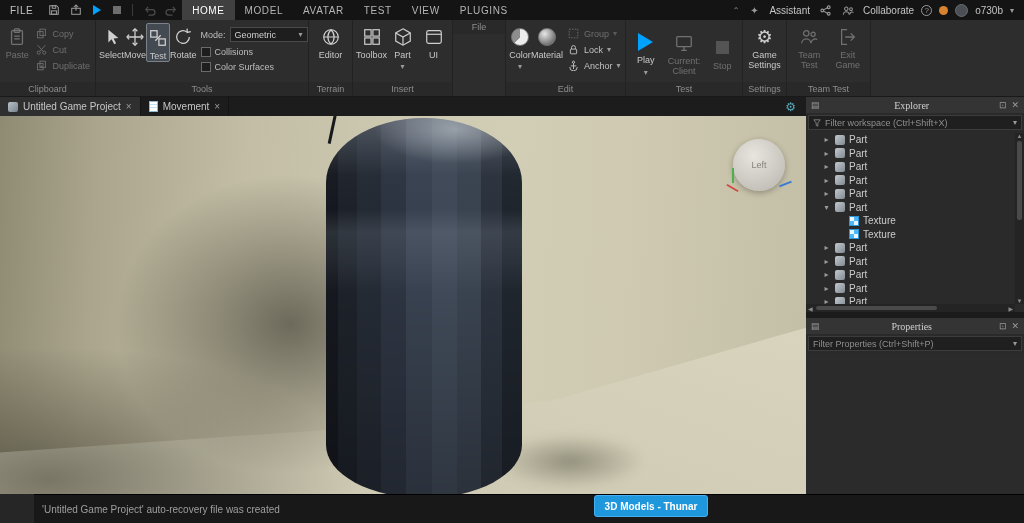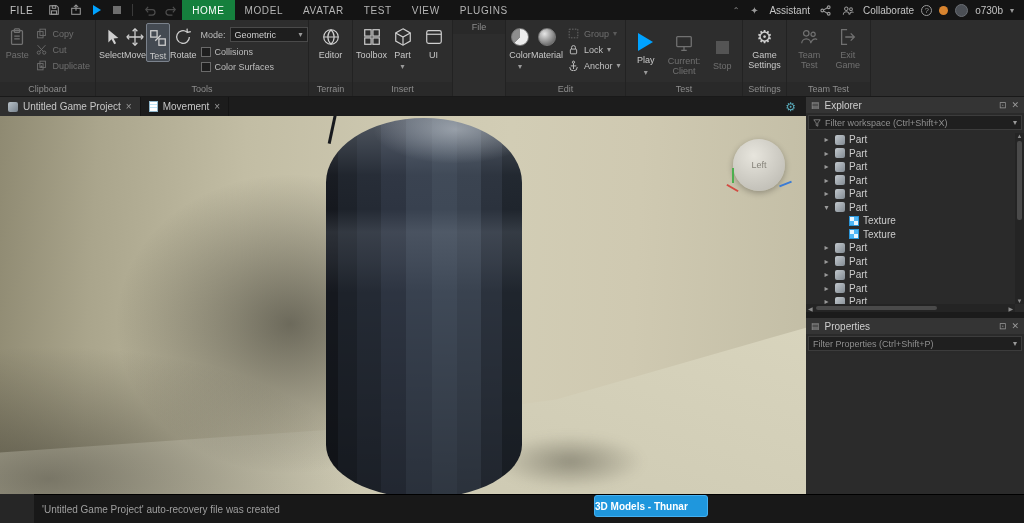--- a/index.html
+++ b/index.html
@@ -10,21 +10,21 @@
 
   
   .menubar { position:absolute; top:0; left:0; right:0; height:20px; background:#141414;
              display:flex; align-items:center; font-size:10px; color:#c5c5c5; }
   .mb-file { padding:0 10px; height:100%; display:flex; align-items:center; letter-spacing:.5px; }
   .mb-ico { width:16px; height:14px; display:flex; align-items:center; justify-content:center; margin:0 3px; color:#9a9a9a; }
   .mb-div { width:1px; height:12px; background:#3a3a3a; margin:0 5px; }
   .mb-play { width:0; height:0; border-left:8px solid #00a2ff; border-top:5px solid transparent; border-bottom:5px solid transparent; margin:0 6px; }
   .mb-stop { width:8px; height:8px; background:#6e6e6e; margin:0 6px; }
   .mb-tab { padding:0 10px; height:100%; display:flex; align-items:center; letter-spacing:.6px; color:#b5b5b5; }
-  .mb-tab.active { background:#15803d; color:#ffffff; }
+  .mb-tab.active { background:#404040; color:#ffffff; }
   .mb-right { margin-left:auto; display:flex; align-items:center; gap:7px; padding-right:10px; }
   .mb-help { width:11px; height:11px; border:1px solid #9a9a9a; border-radius:50%; font-size:8px;
              display:flex; align-items:center; justify-content:center; color:#9a9a9a; }
   .mb-alert { width:9px; height:9px; border-radius:50%; background:#d8842f; }
   .mb-avatar { width:13px; height:13px; border-radius:50%; background:#4b4f55; border:1px solid #6a6e74; }
   .caret { font-size:8px; color:#9a9a9a; }
 
   
   .ribbon { position:absolute; top:20px; left:0; right:0; height:77px; background:#2d2d2d; display:flex; border-bottom:1px solid #191919; }
   .group { display:flex; flex-direction:column; border-right:1px solid #222; }
@@ -89,21 +89,21 @@
     display:flex; align-items:center; justify-content:center; font-size:9px; color:#86837a; }
   .vc-axis-y { position:absolute; left:6px; top:32px; width:2px; height:15px; background:#4caf50; }
   .vc-axis-x { position:absolute; left:0px; top:51px; width:13px; height:2px; background:#d24b42; transform:rotate(30deg); }
   .vc-axis-z { position:absolute; right:0px; top:47px; width:13px; height:2px; background:#3a7bd5; transform:rotate(-22deg); }
 
   
   .rightpanel { position:absolute; top:97px; left:806px; width:218px; height:397px; background:#1e1e1e;
     display:flex; flex-direction:column; }
   .panel { background:#2a2a2a; position:relative; }
   .panel-header { height:16px; background:#343434; display:flex; align-items:center; font-size:10px; color:#cfcfcf; }
-  .panel-title { flex:1; text-align:left; }
+  .panel-title { flex:1; text-align:center;font-family:Liberation Serif, serif; }
   .ph-icons { display:flex; gap:5px; padding-right:5px; color:#9a9a9a; font-size:9px; }
   .filter-row { margin:2px; height:15px; background:#1f1f1f; border:1px solid #3c3c3c; display:flex;
     align-items:center; gap:4px; padding:0 4px; font-size:9px; color:#8f8f8f; }
   .filter-row .caret { margin-left:auto; }
   .explorer { height:215px; }
   .tree { position:absolute; top:36px; left:0; right:9px; bottom:8px; overflow:hidden; }
   .tree-row { height:13.5px; display:flex; align-items:center; gap:4px; font-size:10px; color:#cccccc; }
   .tree-arrow { width:9px; font-size:8px; color:#9a9a9a; text-align:center; flex:none; }
   .ti-part { width:10px; height:10px; border-radius:2px; background:linear-gradient(135deg,#c2c8cd,#828b93); flex:none; }
   .ti-texture { width:10px; height:10px; flex:none; border:1px solid #2b96d9;
@@ -116,21 +116,21 @@
   .hthumb { height:4px; width:58%; background:#4a4a4a; margin-left:3px; border-radius:2px; }
   .panel-gap { height:6px; background:#1b1b1b; }
   .properties { flex:1; }
   .props-body { position:absolute; top:36px; left:0; right:0; bottom:0; background:#2b2b2b; }
 
   
   .statusbar { position:absolute; top:494px; left:0; right:0; height:29px; background:#181818;
     border-top:1px solid #000; display:flex; align-items:center; padding-left:8px; font-size:10px; color:#9f9f9f;margin-left:34px; }
   .thunar-btn { position:absolute; left:594px; top:495px; width:114px; height:22px; background:#1f97dd;
     border:1px solid #45b0f0; border-radius:3px; color:#ffffff; font-size:10px; font-weight:bold;
-    display:flex; align-items:center; z-index:5; }
+    display:flex; align-items:center; justify-content:center; z-index:5; }
 </style>
 </head>
 <body>
 
 <div class="menubar">
   <div class="mb-file">FILE</div>
   <span class="mb-ico">
     <svg width="12" height="12" viewBox="0 0 14 14" fill="none" stroke="currentColor" stroke-width="1.2">
         <path d="M2 2 h8 l2 2 v8 h-10 z"></path>
         <rect x="4" y="8" width="6" height="4"></rect>

